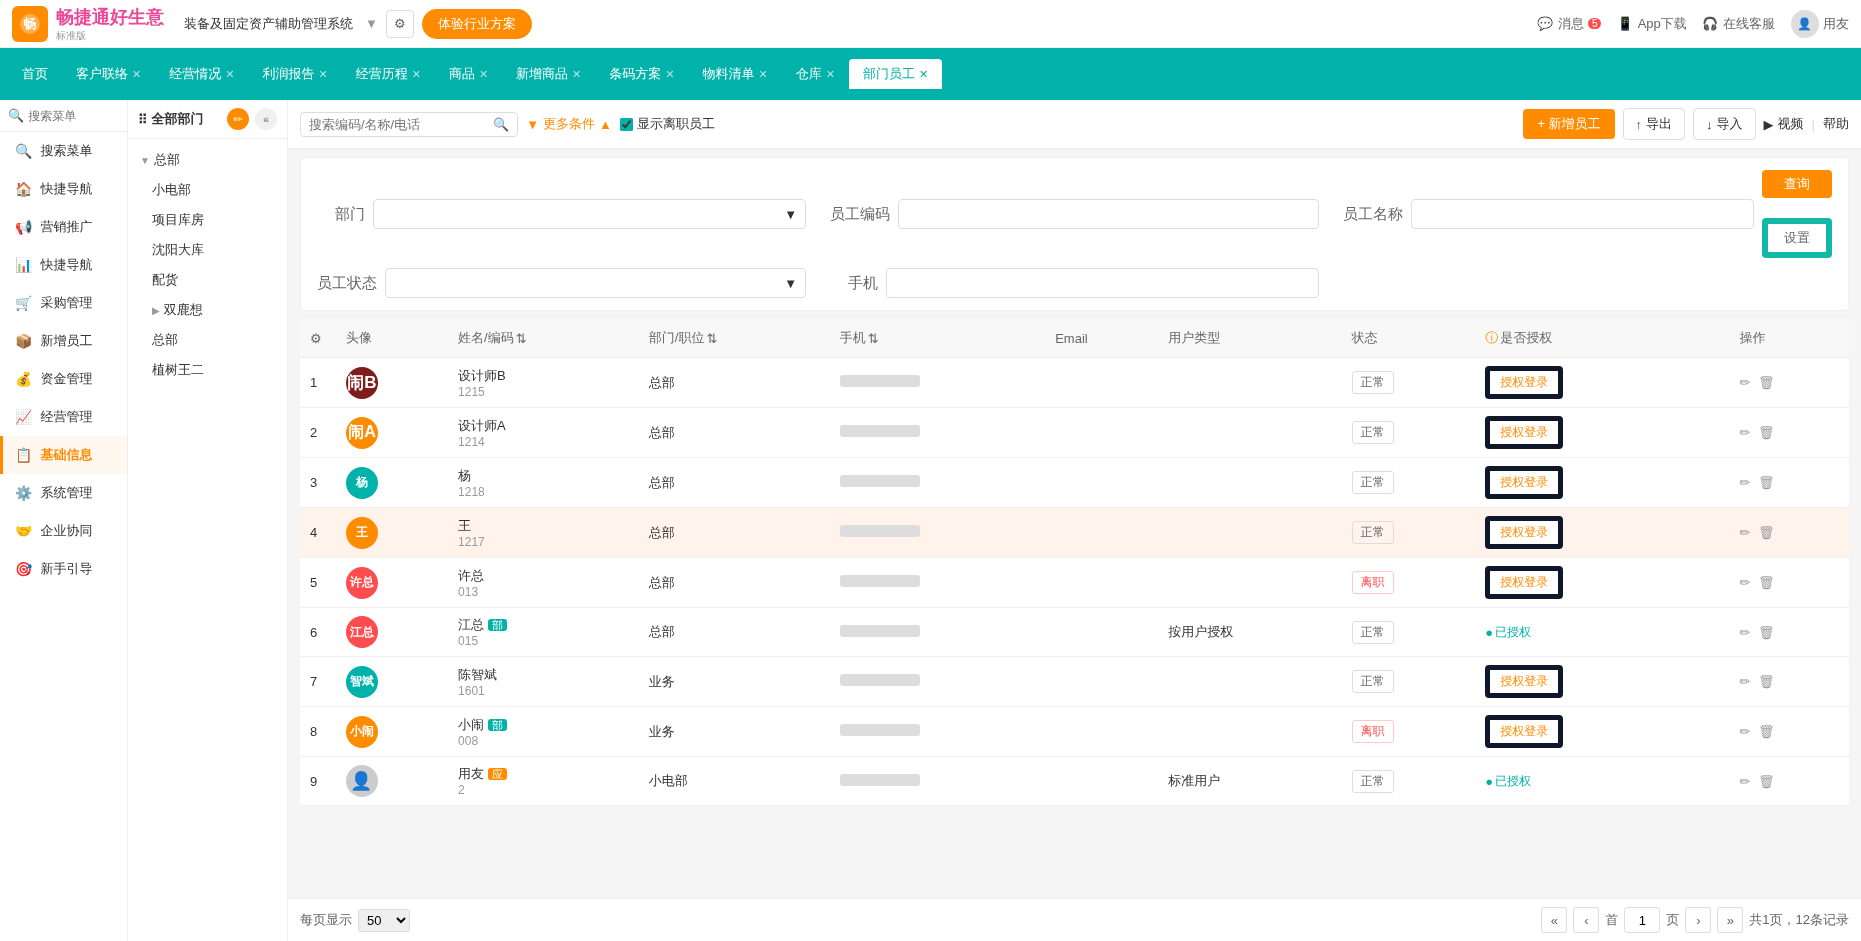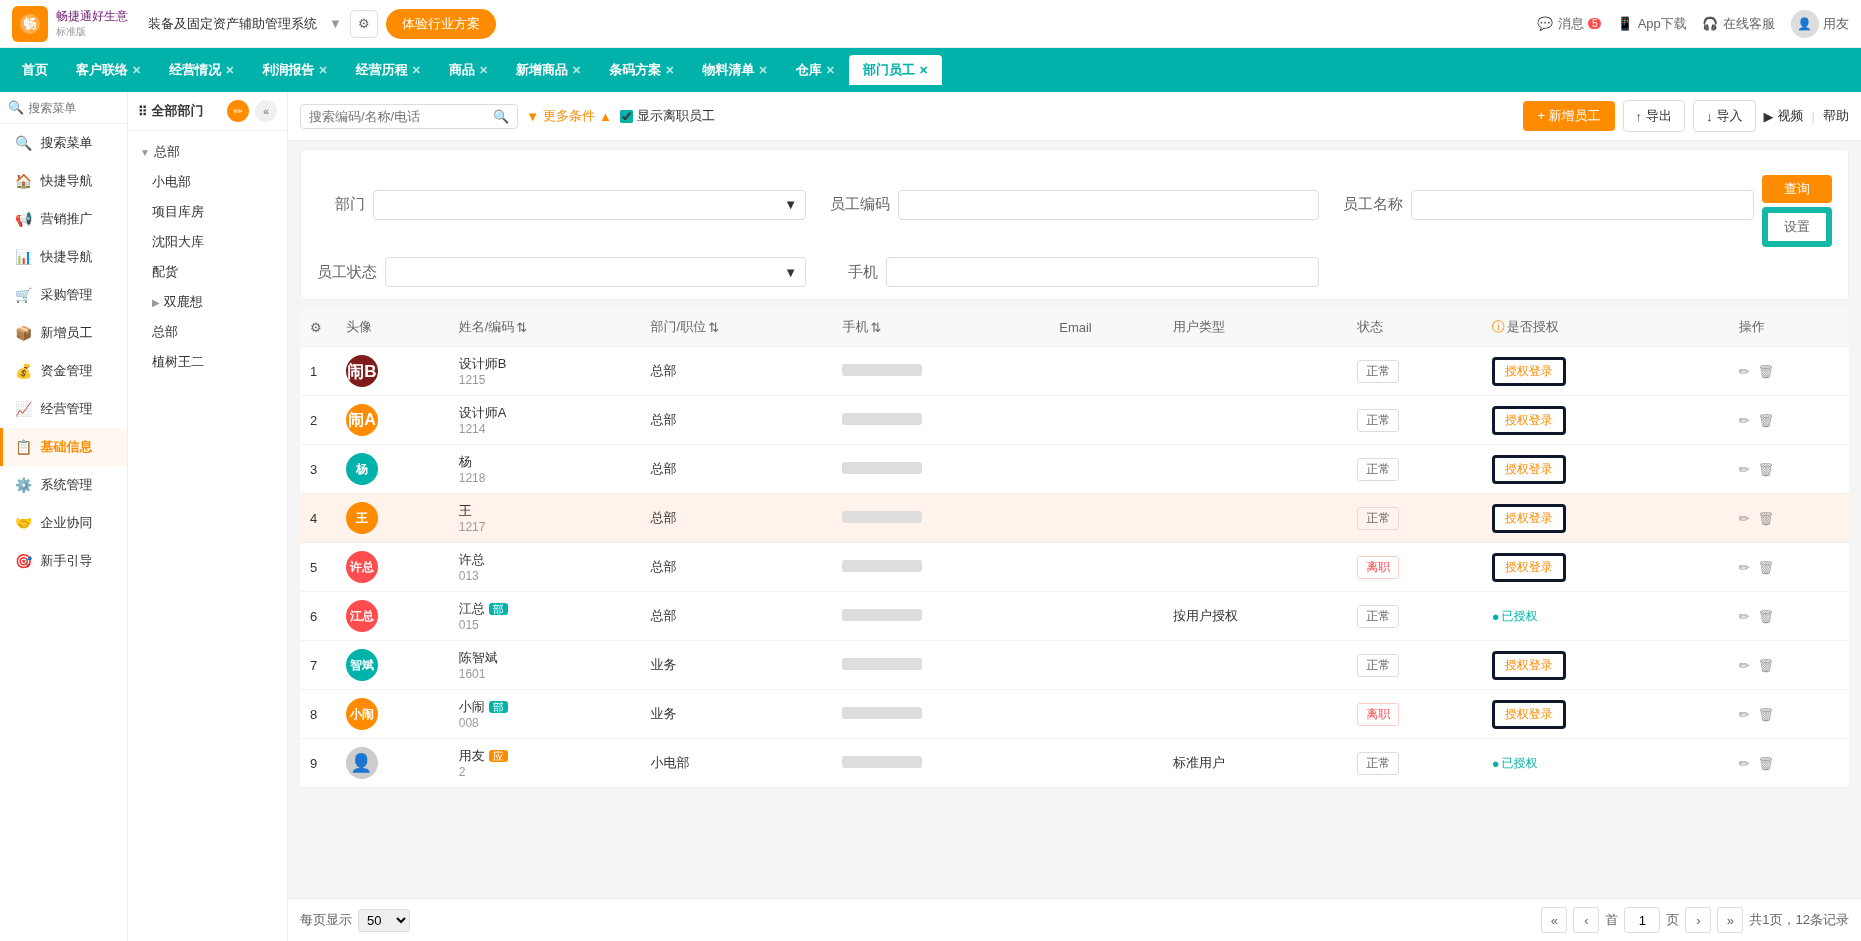--- a/index.html
+++ b/index.html
@@ -24,27 +24,26 @@
     .trial-btn { background: #ff8c00; color: #fff; border: none; border-radius: 16px; padding: 6px 16px; cursor: pointer; font-size: 13px; }
 
     .top-bar-right { display: flex; align-items: center; gap: 16px; color: #666; font-size: 13px; }
     .top-bar-right .item { display: flex; align-items: center; gap: 4px; cursor: pointer; }
     .badge { background: #ff4d4f; color: #fff; border-radius: 8px; font-size: 10px; padding: 0 4px; }
     .user-avatar { width: 28px; height: 28px; border-radius: 50%; background: #ddd; display: flex; align-items: center; justify-content: center; color: #999; font-size: 12px; }
 
     
     .nav-tabs {
       background: #00b2a9;
-      height: 44px;
+      height: 52px;
       display: flex;
       align-items: center;
       padding: 0 8px;
       flex-shrink: 0;
       overflow: hidden;
-      font-weight: bold;
     }
     .nav-tab {
       color: #fff;
       padding: 6px 14px;
       cursor: pointer;
       border-radius: 4px 4px 0 0;
       font-size: 13px;
       white-space: nowrap;
       display: flex;
       align-items: center;
@@ -148,21 +147,21 @@
       margin: 8px 12px;
       padding: 12px 16px;
       display: grid;
       grid-template-columns: 1fr 1fr 1fr;
       gap: 10px 24px;
       flex-shrink: 0;
     }
     .filter-row { display: flex; align-items: center; gap: 8px; }
     .filter-label { color: #666; font-size: 15px; white-space: nowrap; min-width: 48px; text-align: right; }
     .filter-input { flex: 1; border: 1px solid #ddd; border-radius: 4px; padding: 4px 8px; font-size: 13px; outline: none; display: flex; align-items: center; justify-content: space-between; cursor: pointer; color: #333; height: 30px; }
-    .filter-actions { display: flex; flex-direction: column; gap: 4px; margin-top: 13px; }
+    .filter-actions { display: flex; flex-direction: column; gap: 20px; }
     .btn-search { background: #ff8c00; color: #fff; border: none; border-radius: 4px; padding: 5px 16px; cursor: pointer; font-size: 13px; }
     .btn-set { background: #fff; color: #666; border: 6px solid #14b8a6; border-radius: 4px; padding: 5px 16px; cursor: pointer; font-size: 13px; }
 
     
     .table-container { flex: 1; overflow-y: auto; padding: 0 12px 8px; }
     table { width: 100%; border-collapse: collapse; background: #fff; border-radius: 4px; overflow: hidden; }
     thead tr { background: #f8f8f8; }
     th { padding: 10px 10px; text-align: left; color: #666; font-weight: normal; font-size: 13px; border-bottom: 1px solid #eee; white-space: nowrap; }
     td { padding: 8px 10px; color: #333; font-size: 13px; border-bottom: 1px solid #f0f0f0; vertical-align: middle; }
     tr.highlighted { background: #fff3ec; }
@@ -171,21 +170,21 @@
     .avatar-circle {
       width: 32px; height: 32px; border-radius: 50%;
       display: flex; align-items: center; justify-content: center;
       color: #fff; font-size: 12px; font-weight: bold; flex-shrink: 0;
     }
     .status-badge {
       display: inline-block; padding: 2px 8px; border-radius: 3px; font-size: 12px;
     }
     .status-normal { color: #666; border: 1px solid #ddd; }
     .status-resigned { color: #ff4d4f; border: 1px solid #ffccc7; }
-    .auth-btn { border: 3px solid #0f172a; color: #ff8c00; background: #fff; border-radius: 4px; padding: 3px 10px; cursor: pointer; font-size: 12px; white-space: nowrap; }
+    .auth-btn { border: 5px solid #0f172a; color: #ff8c00; background: #fff; border-radius: 4px; padding: 3px 10px; cursor: pointer; font-size: 12px; white-space: nowrap; }
     .auth-granted { color: #00b2a9; font-size: 12px; display: flex; align-items: center; gap: 2px; }
     .op-icons { display: flex; gap: 8px; color: #999; cursor: pointer; }
     .blurred { background: #ddd; border-radius: 3px; height: 12px; width: 80px; display: inline-block; }
     .dept-tag { background: #00b2a9; color: #fff; border-radius: 3px; font-size: 11px; padding: 0 4px; margin-left: 4px; }
 
     
     .pagination {
       background: #fff;
       border-top: 1px solid #eee;
       padding: 8px 12px;
@@ -208,21 +207,21 @@
 <div class="top-bar">
   <div class="top-bar-left">
     <div class="logo-area">
       <div class="logo-icon">
         <svg width="24" height="24" viewBox="0 0 24 24">
             <circle cx="12" cy="12" r="10" fill="#fff" opacity="0.3"></circle>
             <text x="12" y="16" text-anchor="middle" fill="#fff" font-size="8" font-weight="bold">畅</text>
           </svg>
       </div>
       <div>
-        <div style="font-size:12px;font-weight:normal;color:#701a75;">畅捷通好生意</div>
+        <div style="font-size:18px;font-weight:bold;color:#ec4899;">畅捷通好生意</div>
         <div style="font-size:10px;color:#999;">标准版</div>
       </div>
     </div>
     <div style="color:#333;font-size:13px;margin-left:12px;">装备及固定资产辅助管理系统</div>
     <span class="sys-dropdown">▼</span>
     <div class="gear-btn">⚙</div>
     <button class="trial-btn">体验行业方案</button>
   </div>
   <div class="top-bar-right">
     <div class="item">

